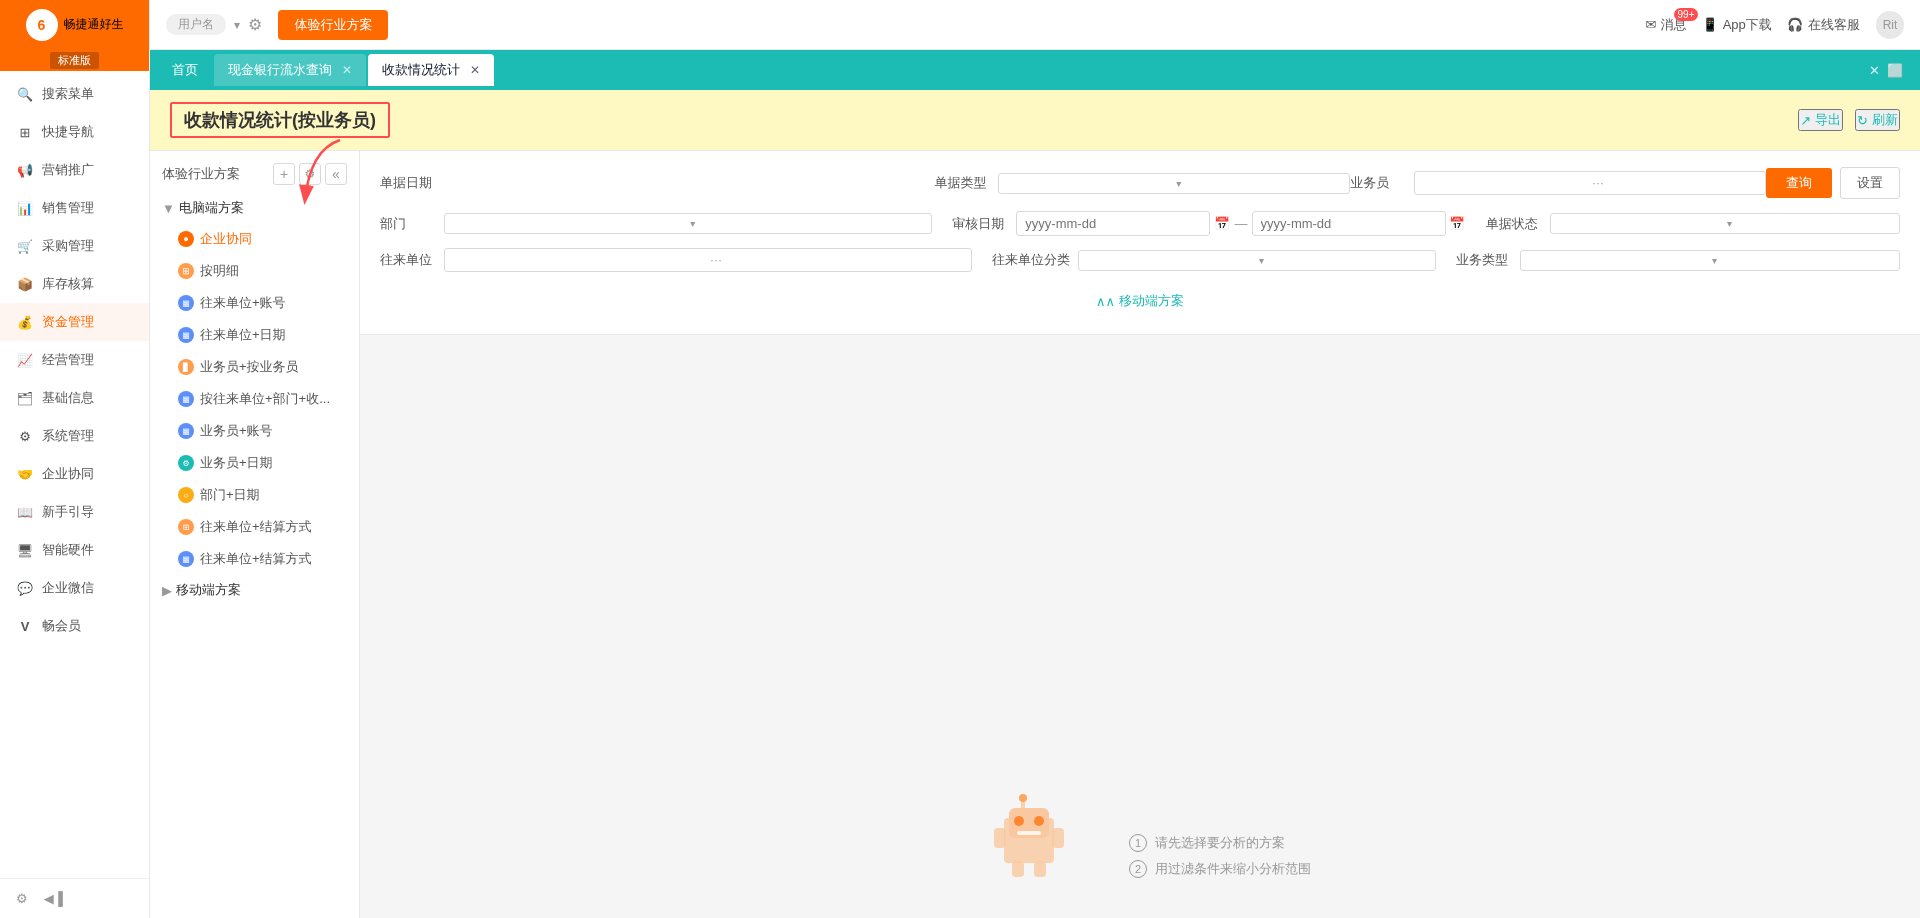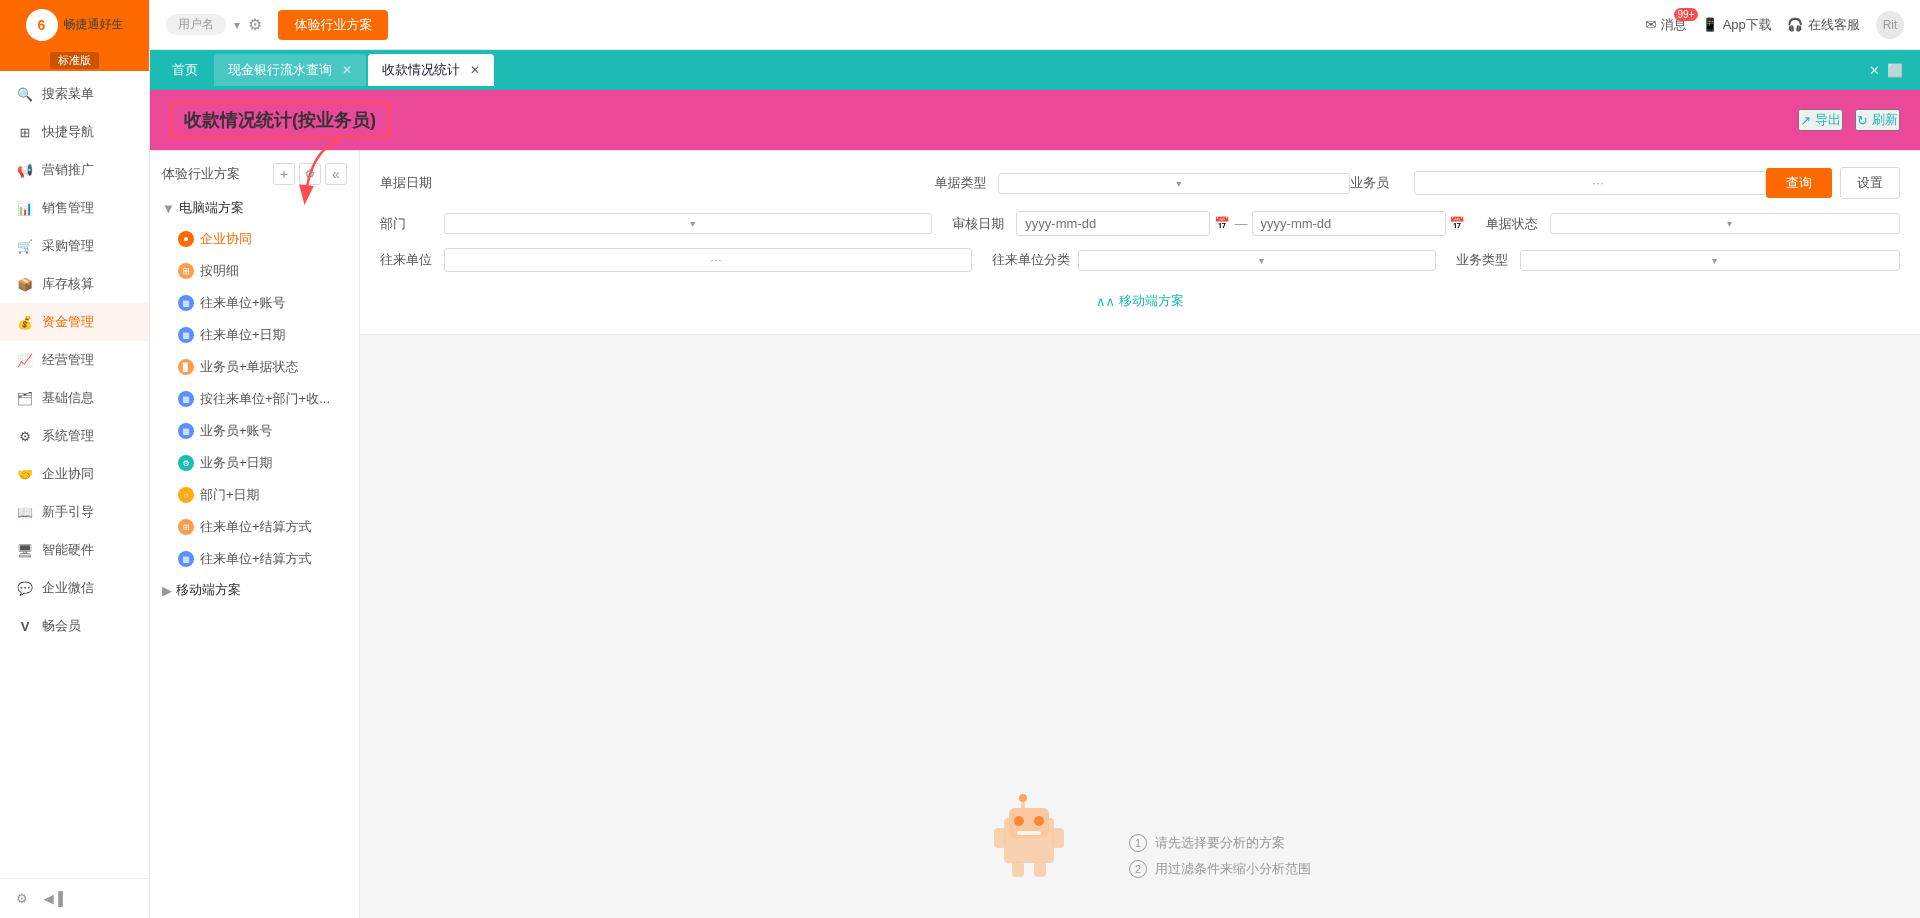--- a/index.html
+++ b/index.html
@@ -3,21 +3,21 @@
   <meta charset="utf-8">
   <style>
     * { margin: 0; padding: 0; box-sizing: border-box; }
     body { font-family: "Microsoft YaHei", "PingFang SC", sans-serif; font-size: 13px; background: #f5f5f5; width: 1920px; height: 918px; overflow: hidden; display: flex; }
 
     
     .sidebar { width: 150px; background: #fff; height: 918px; display: flex; flex-direction: column; border-right: 1px solid #e8e8e8; flex-shrink: 0; }
     .sidebar-logo { height: 50px; background: #ff6a00; display: flex; align-items: center; justify-content: center; }
     .sidebar-logo-inner { display: flex; align-items: center; gap: 6px; }
     .logo-icon { width: 32px; height: 32px; background: #fff; border-radius: 50%; display: flex; align-items: center; justify-content: center; color: #ff6a00; font-weight: bold; font-size: 14px; }
-    .logo-text { color: #404040; font-size: 12px; line-height: 1.3; font-family: Liberation Serif, serif; }
+    .logo-text { color: #000000; font-size: 12px; line-height: 1.3; font-family: Liberation Serif, serif; }
     .sidebar-edition { background: #ff6a00; text-align: center; padding: 2px 0; }
     .edition-badge { background: rgba(0,0,0,0.2); color: #fff; font-size: 11px; padding: 1px 8px; border-radius: 2px; display: inline-block; }
     .sidebar-nav { flex: 1; overflow-y: auto; padding: 4px 0; }
     .sidebar-item { display: flex; align-items: center; gap: 8px; padding: 10px 16px; cursor: pointer; color: #555; font-size: 13px; }
     .sidebar-item.active { background: #fff5f0; color: #ff6a00; }
     .sidebar-item .icon { width: 18px; height: 18px; display: flex; align-items: center; justify-content: center; flex-shrink: 0; }
     .sidebar-footer { padding: 12px 16px; display: flex; align-items: center; gap: 16px; border-top: 1px solid #f0f0f0; }
 
     
     .main { flex: 1; display: flex; flex-direction: column; }
@@ -37,21 +37,21 @@
     .tab.inactive { background: rgba(255,255,255,0.2); color: #fff; }
     .tab-home { background: transparent; color: #fff; }
     .tab-close { margin-left: 4px; font-size: 12px; opacity: 0.7; }
     .tab-bar-spacer { flex: 1; }
     .window-controls { display: flex; gap: 8px; padding: 0 8px; color: rgba(255,255,255,0.8); }
 
     
     .page-content { flex: 1; background: #f5f5f5; padding: 0; overflow: hidden; display: flex; flex-direction: column; }
 
     
-    .page-header { background: #ec4899; padding: 12px 20px; display: flex; align-items: center; border-bottom: 1px solid #e8e8e8; }
+    .page-header { background: #fef9c3; padding: 12px 20px; display: flex; align-items: center; border-bottom: 1px solid #e8e8e8; }
     .page-title-box { border: 2px solid #ff4d4f; padding: 4px 12px; border-radius: 2px; }
     .page-title { font-size: 18px; font-weight: bold; color: #333; }
     .page-header-actions { margin-left: auto; display: flex; gap: 12px; }
     .btn-export, .btn-refresh { display: flex; align-items: center; gap: 4px; color: #1cbbb4; font-size: 13px; cursor: pointer; }
 
     
     .content-area { display: flex; flex: 1; overflow: hidden; }
 
     
     .left-panel { width: 210px; background: #fff; border-right: 1px solid #e8e8e8; padding: 12px 0; flex-shrink: 0; overflow-y: auto; }
@@ -296,21 +296,21 @@
             <span>往来单位+账号</span>
           </div>
 
           <div class="scheme-item">
             <div class="scheme-item-icon" style="background:#5b8ff9; font-size:8px;">▦</div>
             <span>往来单位+日期</span>
           </div>
 
           <div class="scheme-item">
             <div class="scheme-item-icon" style="background:#ff9d4d; font-size:8px;">▊</div>
-            <span>业务员+单据状态</span>
+            <span>业务员+按业务员</span>
           </div>
 
           <div class="scheme-item">
             <div class="scheme-item-icon" style="background:#5b8ff9; font-size:8px;">▦</div>
             <span>按往来单位+部门+收...</span>
           </div>
 
           <div class="scheme-item">
             <div class="scheme-item-icon" style="background:#5b8ff9; font-size:8px;">▦</div>
             <span>业务员+账号</span>

